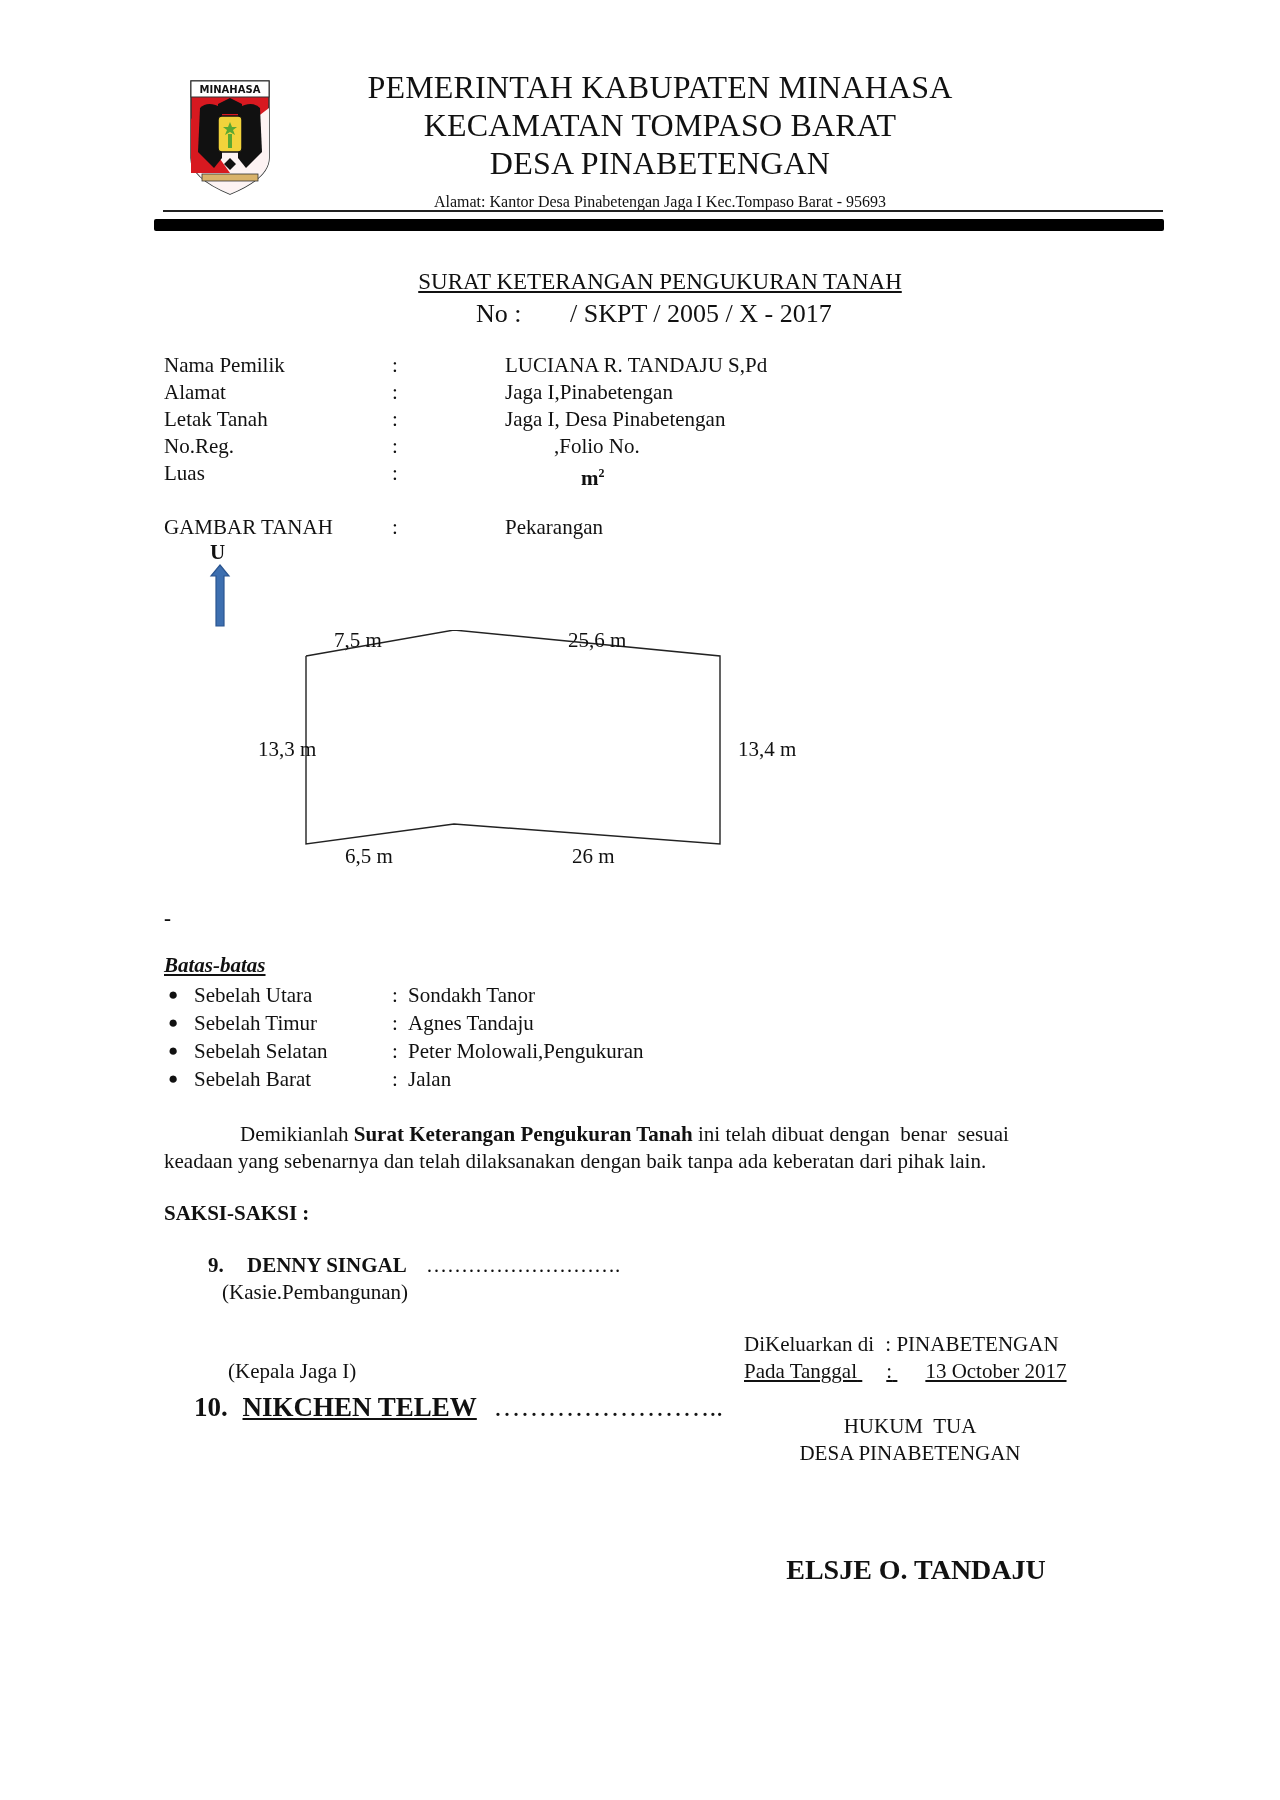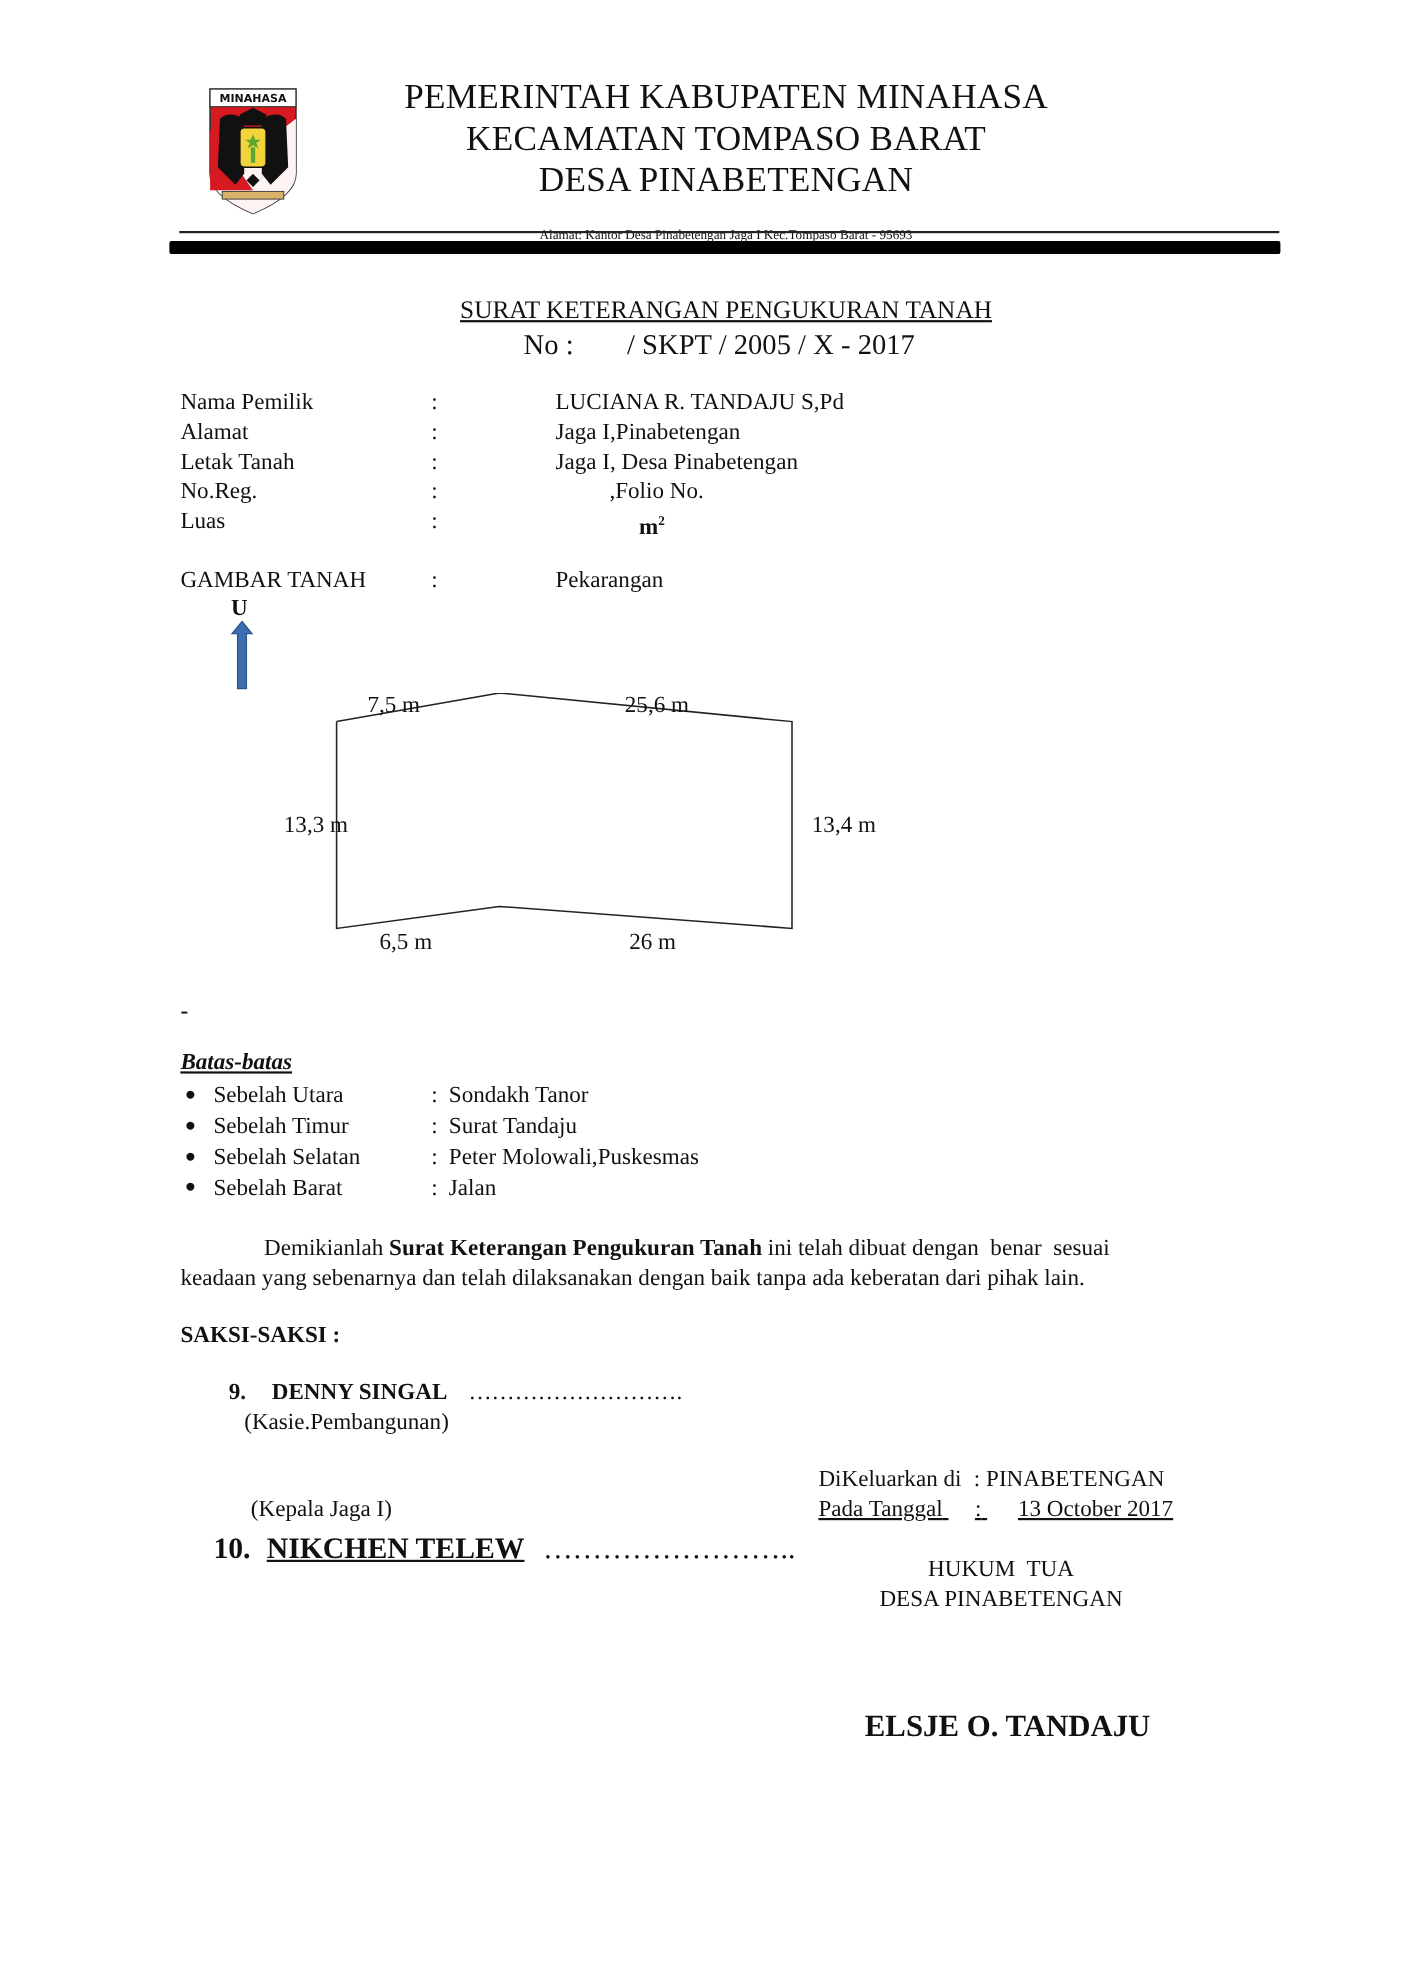--- a/index.html
+++ b/index.html
@@ -1,21 +1,21 @@
 <!DOCTYPE html>
 <html><head>
 <meta charset="utf-8">
 <style>
   html, body { margin:0; padding:0; background:#ffffff; }
   body { width:1280px; height:1800px; position:relative; overflow:hidden;
          font-family:"Liberation Serif", "DejaVu Serif", serif; color:#111; }
   .abs { position:absolute; }
   .center { text-align:center; }
   .title-line { font-size:32px; line-height:38px; letter-spacing:0.2px; }
-  .addr { font-size:12px;margin-top:13px; }
+  .addr { font-size:16px; }
   .rule-thin { height:2px; background:#222; }
   .rule-thick { height:12px; background:#000; border-radius:2px; }
   .u { text-decoration:underline; }
   .b { font-weight:bold; }
   .row { position:absolute; left:164px; font-size:21px; line-height:27px; }
   .row .lbl { position:absolute; left:0; white-space:nowrap; }
   .row .col { position:absolute; left:228px; }
   .row .val { position:absolute; left:305px; white-space:nowrap;margin-left:36px; }
   .bd-row { position:absolute; left:164px; font-size:21px; line-height:28px; }
   .bd-row .bullet { position:absolute; left:4px; font-size:17px; }
@@ -113,27 +113,27 @@
 <div class="bd-row" style="top:981px;">
   <span class="bullet">●</span>
   <span class="lbl">Sebelah Utara</span>
   <span class="col">:</span>
   <span class="val">Sondakh Tanor</span>
 </div>
 <div class="bd-row" style="top:1009px;">
   <span class="bullet">●</span>
   <span class="lbl">Sebelah Timur</span>
   <span class="col">:</span>
-  <span class="val">Surat Tandaju</span>
+  <span class="val">Agnes Tandaju</span>
 </div>
 <div class="bd-row" style="top:1037px;">
   <span class="bullet">●</span>
   <span class="lbl">Sebelah Selatan</span>
   <span class="col">:</span>
-  <span class="val">Peter Molowali,Puskesmas</span>
+  <span class="val">Peter Molowali,Pengukuran</span>
 </div>
 <div class="bd-row" style="top:1065px;">
   <span class="bullet">●</span>
   <span class="lbl">Sebelah Barat</span>
   <span class="col">:</span>
   <span class="val">Jalan</span>
 </div>
 
 <div class="abs nowrap" style="left:240px;top:1122px;font-size:21px;">
   <span style="white-space:pre;">Demikianlah </span><span class="b">Surat Keterangan Pengukuran Tanah</span><span style="white-space:pre;"> ini telah dibuat dengan  benar  sesuai</span>

